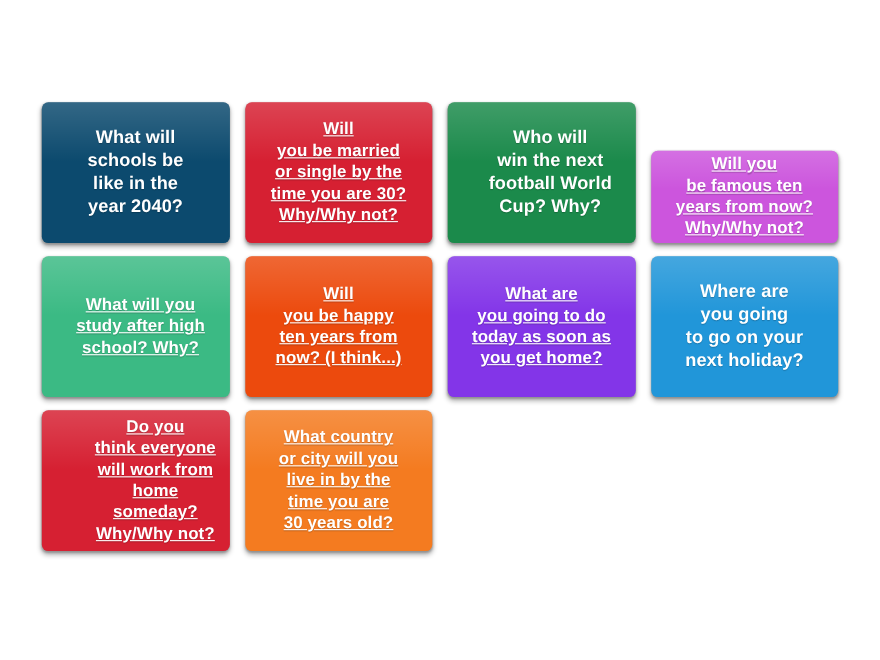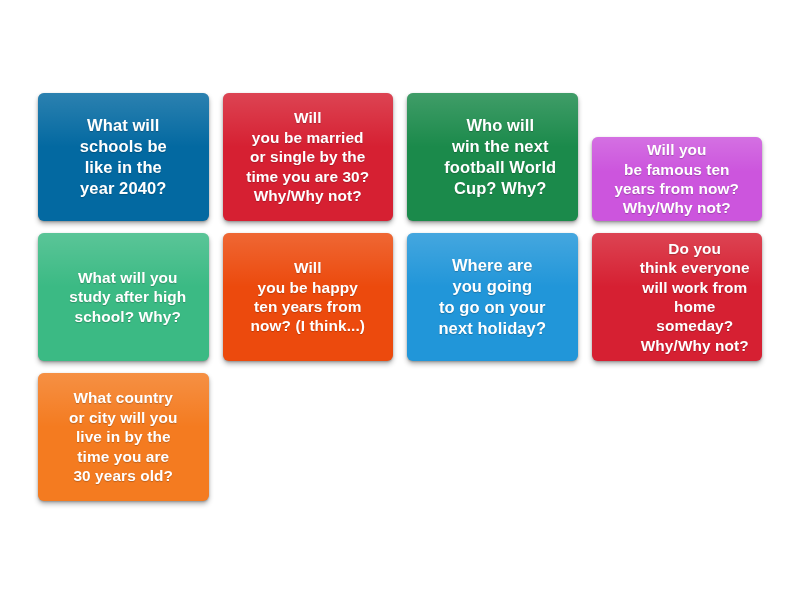--- a/index.html
+++ b/index.html
@@ -54,27 +54,27 @@
     position: relative;
     z-index: 2;
     color: #ffffff;
     font-weight: bold;
     font-size: 16.5px;
     line-height: 1.26;
     letter-spacing: 0.1px;
     text-shadow: 0 1px 1px rgba(0,0,0,0.22);
     white-space: pre-line;
   }
-  .t-sm { font-size: 15.4px; }
+  .t-sm { font-size: 15.4px; text-decoration: underline; }
 </style>
 </head>
 <body>
 
 <div id="board">
-    <div class="card" style="background: #0369a1;">
+    <div class="card" style="background: #0c4a6e;">
       <span class="card-text">What will
 schools be
 like in the
 year 2040?</span>
     </div>
     <div class="card" style="background: rgb(214, 32, 50);">
       <span class="card-text t-sm">Will
 you be married
 or single by the
 time you are 30?
@@ -96,20 +96,26 @@
       <span class="card-text t-sm">What will you
 study after high
 school? Why?</span>
     </div>
     <div class="card" style="background: rgb(236, 74, 13);">
       <span class="card-text t-sm">Will
 you be happy
 ten years from
 now? (I think...)</span>
     </div>
+    <div class="card" style="background: rgb(131, 53, 232);">
+      <span class="card-text t-sm">What are
+you going to do
+today as soon as
+you get home?</span>
+    </div>
     <div class="card" style="background: rgb(33, 150, 217);">
       <span class="card-text">Where are
 you going
 to go on your
 next holiday?</span>
     </div>
     <div class="card" style="background: rgb(214, 32, 50); padding-left: 44px;">
       <span class="card-text t-sm">Do you
 think everyone
 will work from

